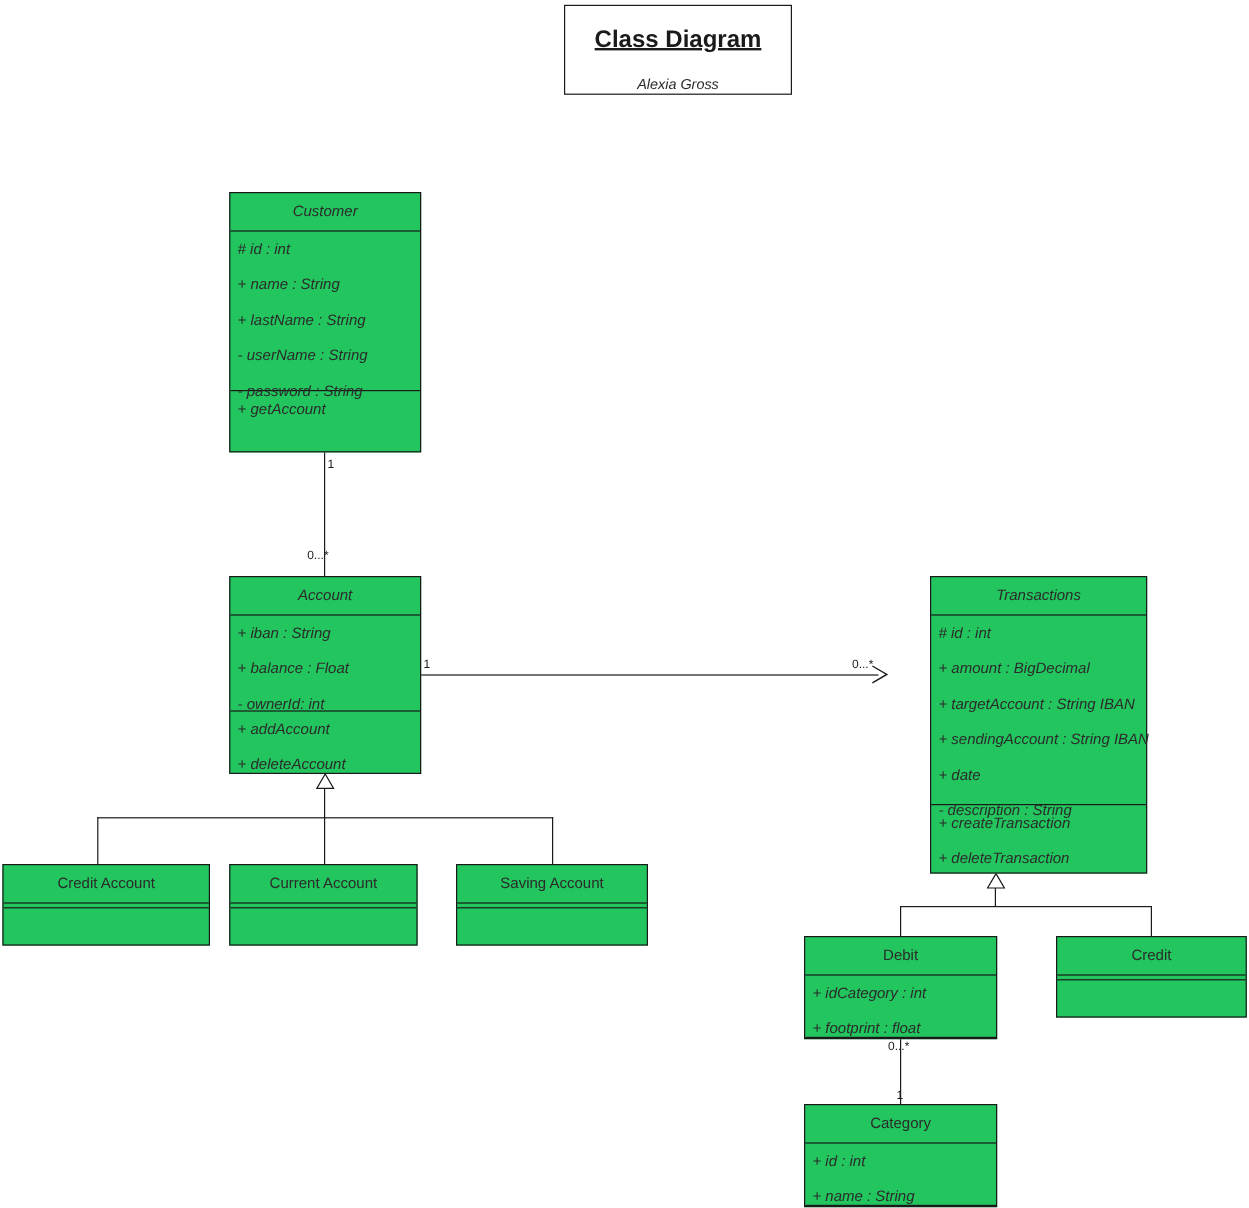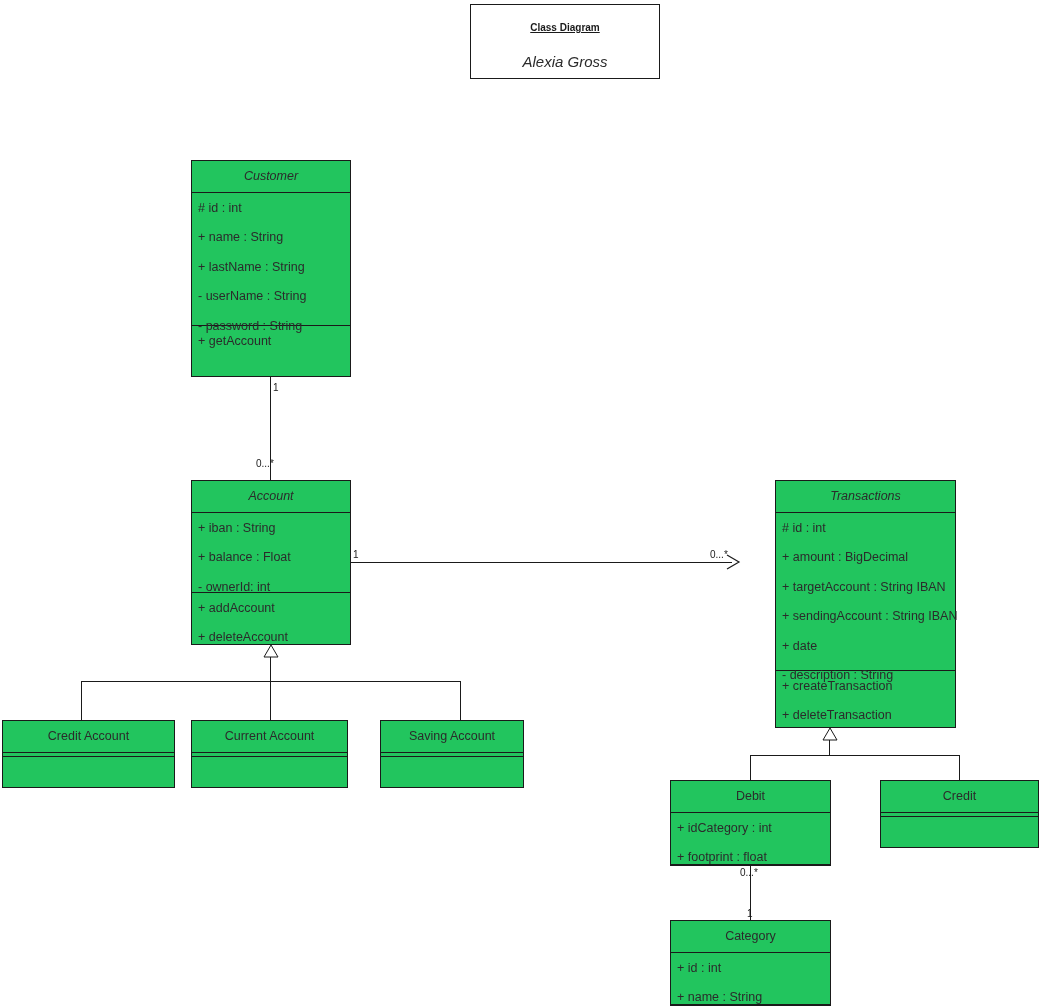--- a/index.html
+++ b/index.html
@@ -37,20 +37,21 @@
     border-bottom: 1px solid #1a1a1a;
     color: #2b2b2b;
     white-space: nowrap;
   }
   .uml-title.abstract { font-style: italic; }
   .compartment {
     box-sizing: border-box;
     width: 100%;
     border-bottom: 1px solid #1a1a1a;
     padding: 0;
+    font-style: italic;
   }
   .compartment.last { border-bottom: none; }
   .compartment .row {
     font-size: 12.5px;
     line-height: 1;
     padding: 9px 0 8px 6px;
     white-space: nowrap;
     color: #2b2b2b;
   }
   .compartment.empty-thin { height: 4px; }
@@ -58,29 +59,29 @@
 
   
   #title-card {
     position: absolute;
     box-sizing: border-box;
     border: 1px solid #1a1a1a;
     background: #ffffff;
     text-align: center;
   }
   #title-card .doc-title {
-    font-size: 10px;
+    font-size: 20px;
     font-weight: bold;
     text-decoration: underline;
     color: #1a1a1a;
     margin-top: 18px;
     line-height: 1;
   }
   #title-card .doc-author {
-    font-size: 15px;
+    font-size: 12px;
     font-style: italic;
     color: #2b2b2b;
     margin-top: 21px;
     line-height: 1;
   }
 
   
   .vline {
     position: absolute;
     width: 0;
@@ -191,21 +192,21 @@
     <div class="compartment empty-thin"></div>
     <div class="compartment last empty-tall"></div>
   </div>
 
   <div class="uml-box" style="left:191px; top:720px; width:157px; height:68px;">
     <div class="uml-title">Current Account</div>
     <div class="compartment empty-thin"></div>
     <div class="compartment last empty-tall"></div>
   </div>
 
-  <div class="uml-box" style="left:380px; top:720px; width:144px; height:68px;">
+  <div class="uml-box" style="left:380px; top:720px; width:160px; height:68px;">
     <div class="uml-title">Saving Account</div>
     <div class="compartment empty-thin"></div>
     <div class="compartment last empty-tall"></div>
   </div>
 
   <div class="tri-wrap" style="left:822px; top:728px;">
     <svg width="16" height="13" viewBox="0 0 16 13">
       <polygon points="8,0 15,12 1,12" fill="#ffffff" stroke="#1a1a1a" stroke-width="1"></polygon>
     </svg>
   </div>

